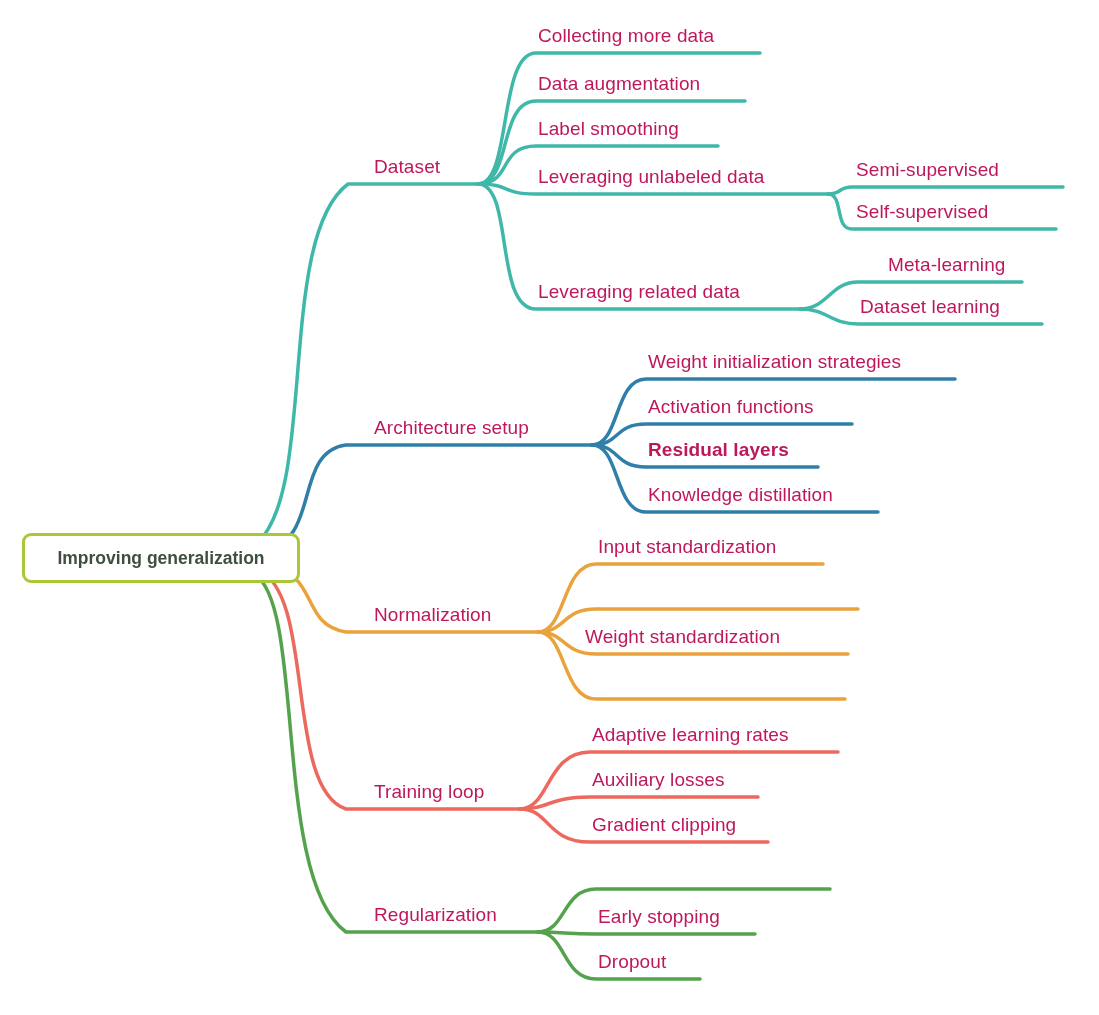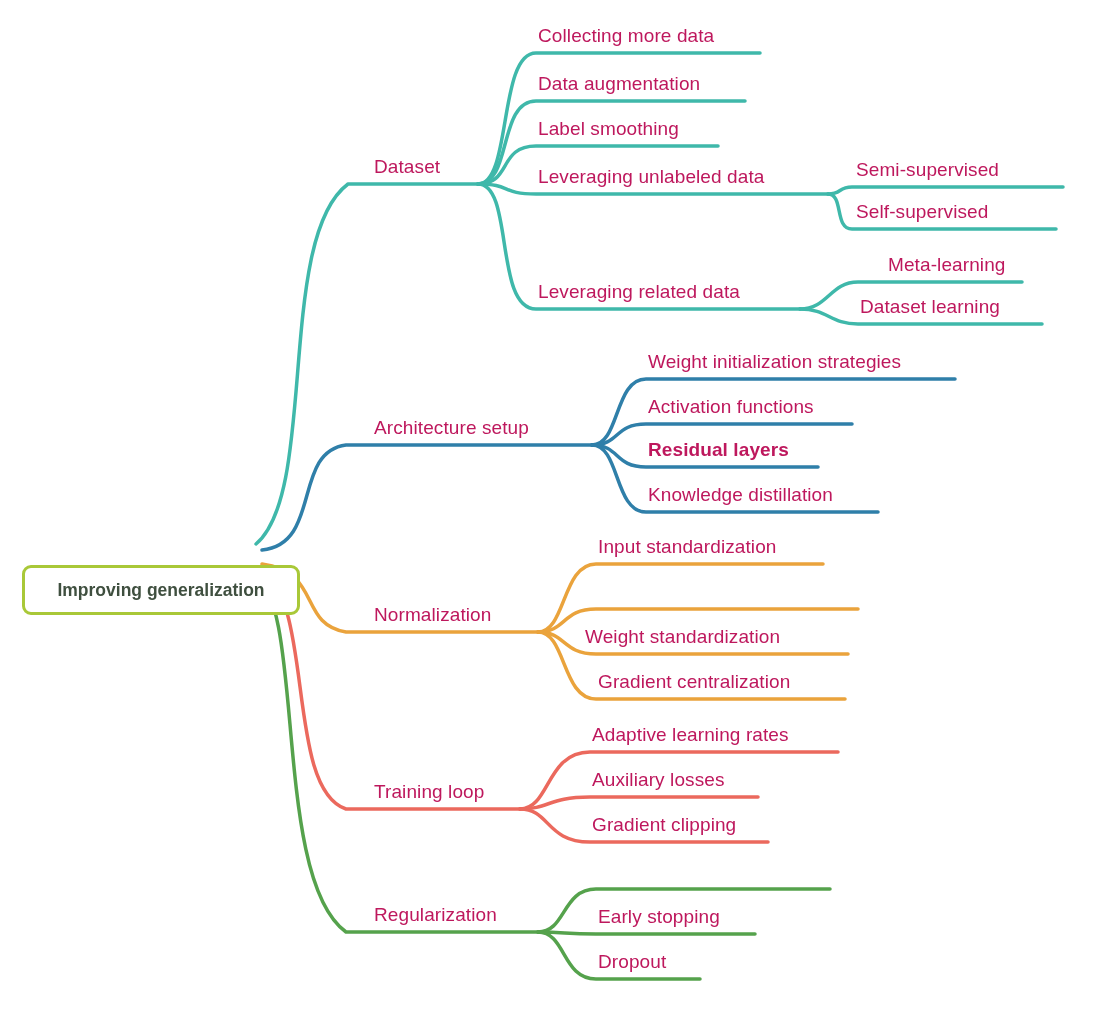--- a/index.html
+++ b/index.html
@@ -96,26 +96,25 @@
   <div class="node" style="left:860px;top:253px;margin-left:28px;">Meta-learning</div>
   <div class="node" style="left:860px;top:295px;">Dataset learning</div>
 
   <div class="node" style="left:648px;top:350px;">Weight initialization strategies</div>
   <div class="node" style="left:648px;top:395px;">Activation functions</div>
   <div class="node" style="left:648px;top:438px;font-weight:bold;">Residual layers</div>
   <div class="node" style="left:648px;top:483px;">Knowledge distillation</div>
 
   <div class="node" style="left:598px;top:535px;">Input standardization</div>
   <div class="node" style="left:577px;top:625px;margin-left:8px;">Weight standardization</div>
-  <div class="node" style="left:598px;top:670px;">Gradient centralization</div>
 
   <div class="node" style="left:592px;top:723px;">Adaptive learning rates</div>
   <div class="node" style="left:592px;top:768px;">Auxiliary losses</div>
   <div class="node" style="left:592px;top:813px;">Gradient clipping</div>
 
   <div class="node" style="left:598px;top:905px;">Early stopping</div>
   <div class="node" style="left:598px;top:950px;">Dropout</div>
 
-  <div class="root-node" style="border-color: rgb(169, 200, 56); color: rgb(63, 79, 63); margin-top: 32px;">
+  <div class="root-node" style="border-color: rgb(169, 200, 56); color: rgb(63, 79, 63);">
     <span>Improving generalization</span>
   </div>
 
 </div>
 
 </body></html>

